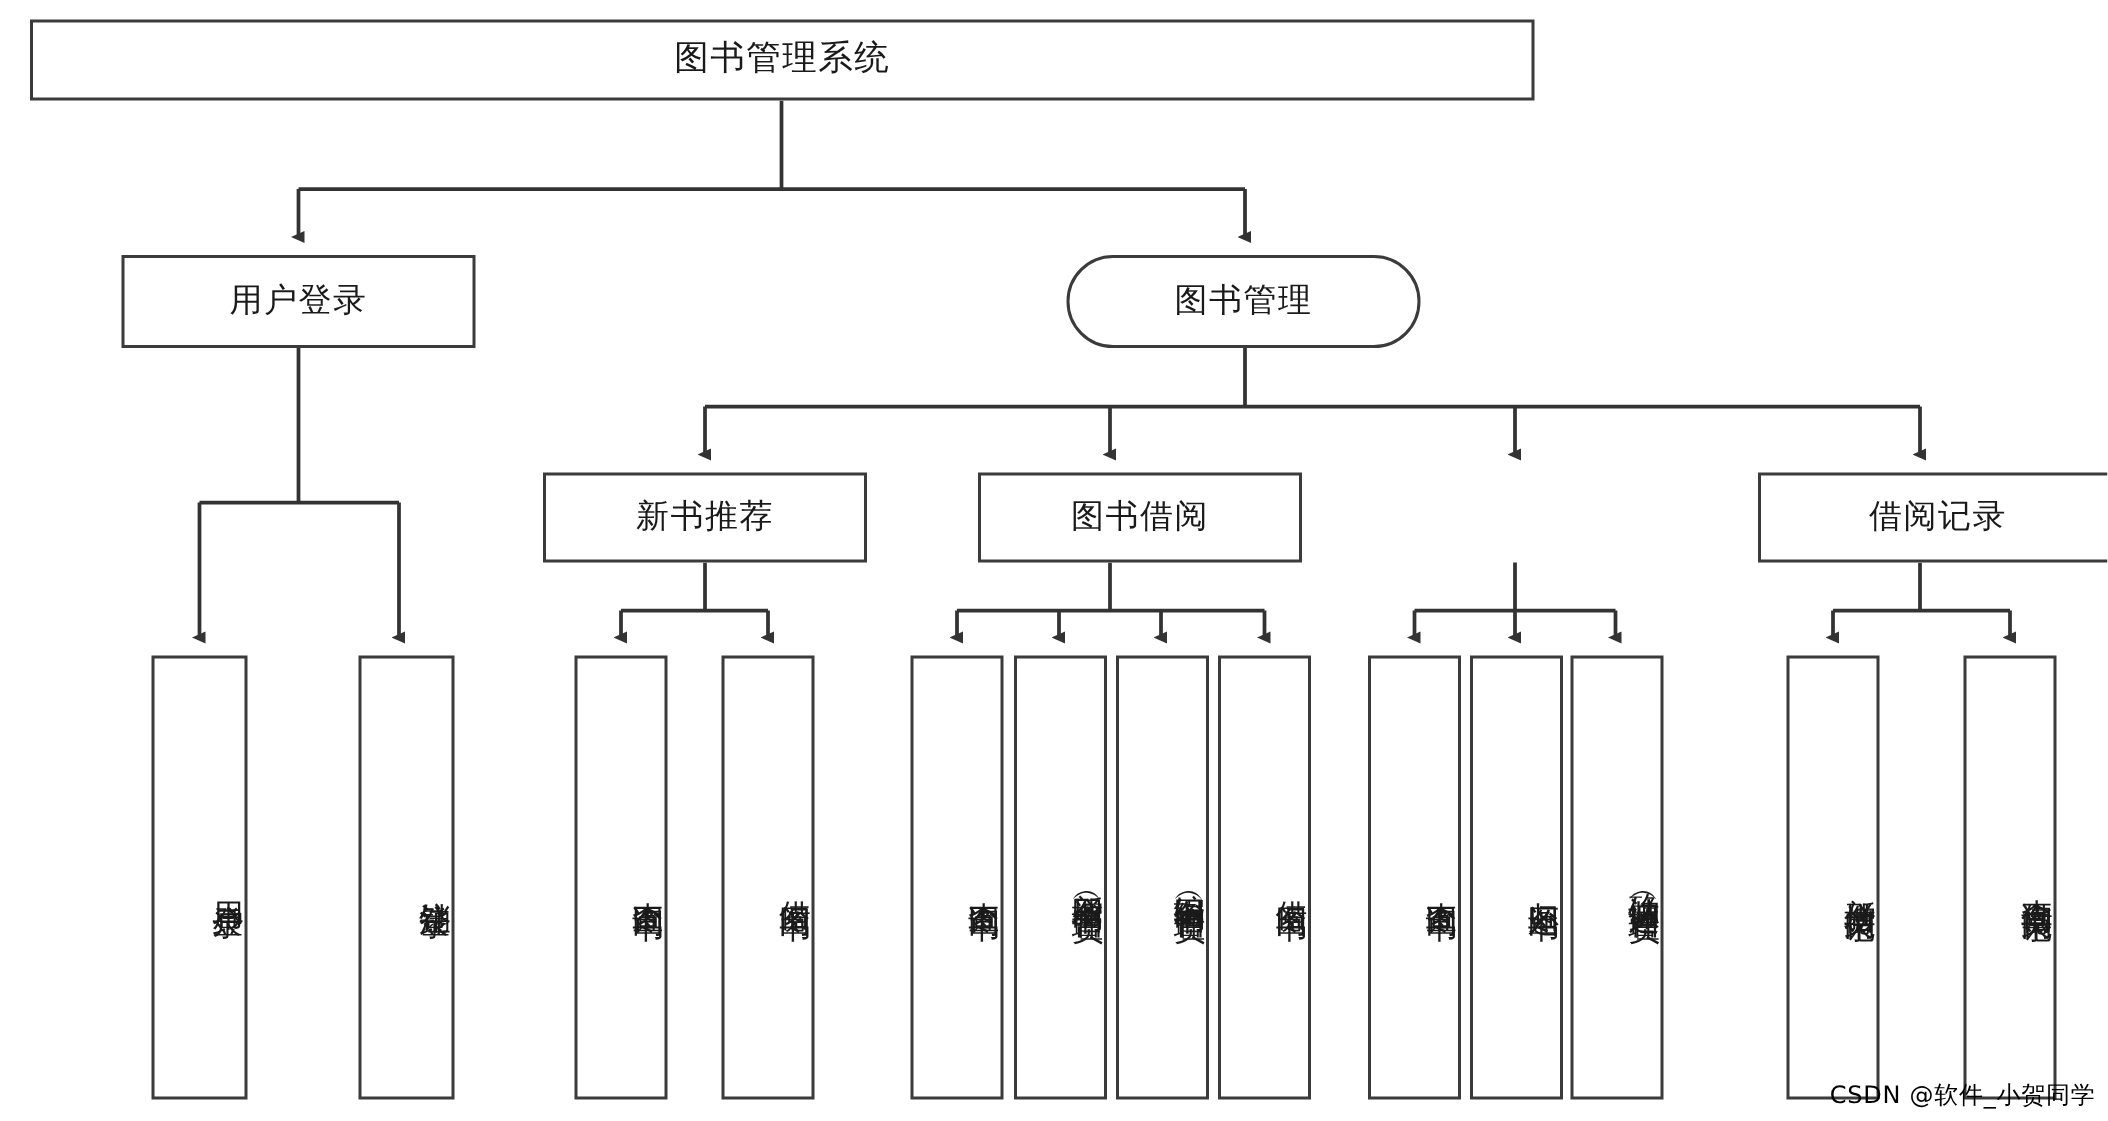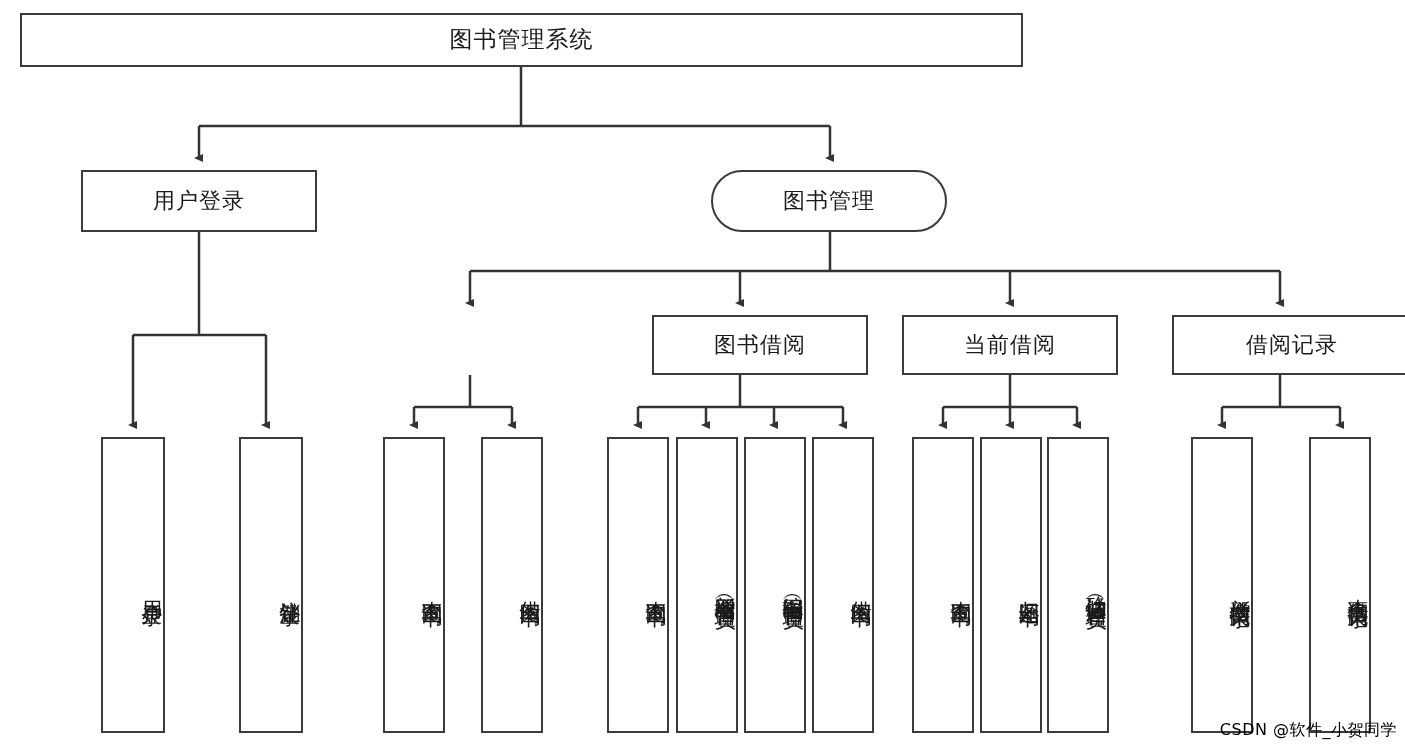--- a/index.html
+++ b/index.html
@@ -133,28 +133,28 @@
   </div>
 
   <div class="node node-h" style="left:81px; top:170px; width:236px; height:62px;">
     <span>用户登录</span>
   </div>
 
   <div class="node node-h" style="left:711px; top:170px; width:236px; height:62px;border-radius:31px;">
     <span>图书管理</span>
   </div>
 
+  <div class="node node-h" style="left:362px; top:315px; width:216px; height:60px;">
+    <span>新书推荐</span>
+  </div>
 
   <div class="node node-h" style="left:652px; top:315px; width:216px; height:60px;">
     <span>图书借阅</span>
   </div>
 
-  <div class="node node-h" style="left:902px; top:315px; width:216px; height:60px;">
-    <span>当前借阅</span>
-  </div>
 
   <div class="node node-h" style="left:1172px; top:315px; width:240px; height:60px;">
     <span>借阅记录</span>
   </div>
 
   <div class="node node-v" style="left:101px; top:437px; width:64px; height:296px;">
     <span class="vtext">用户登录</span>
   </div>
 
   <div class="node node-v" style="left:239px; top:437px; width:64px; height:296px;">

